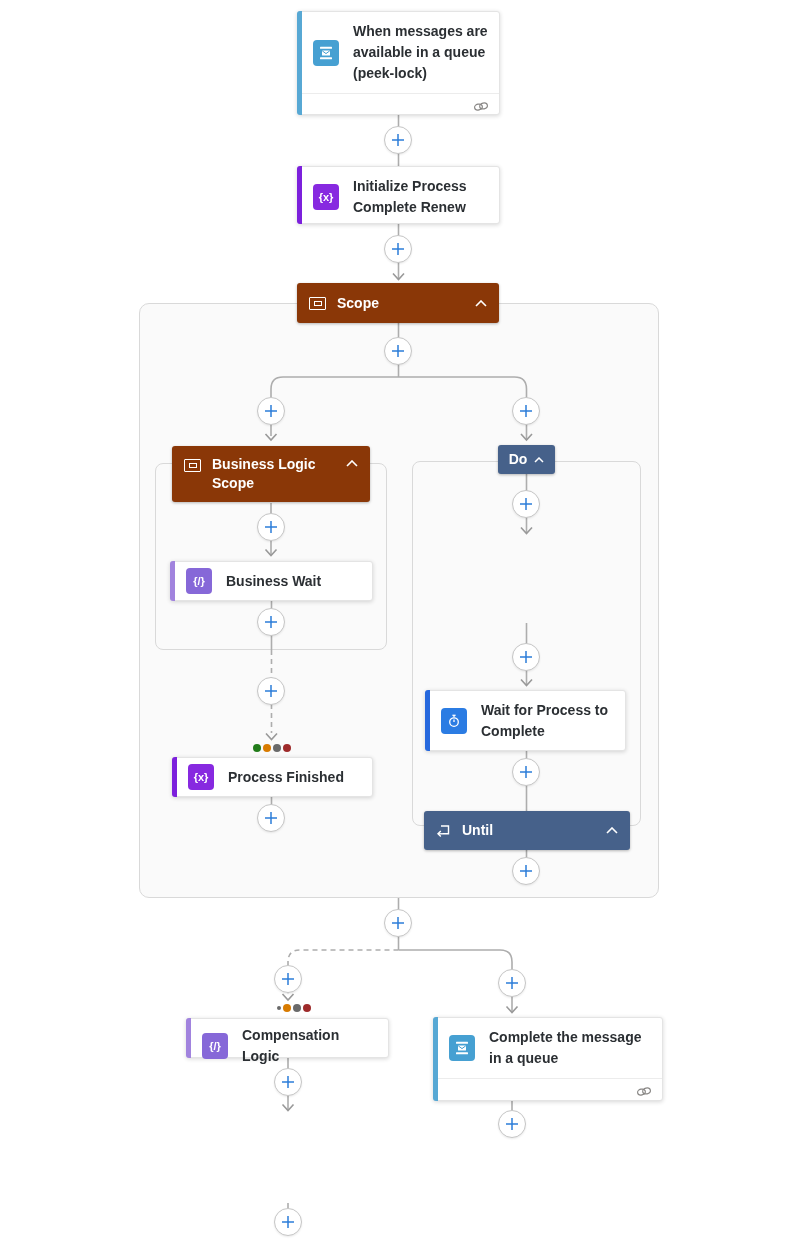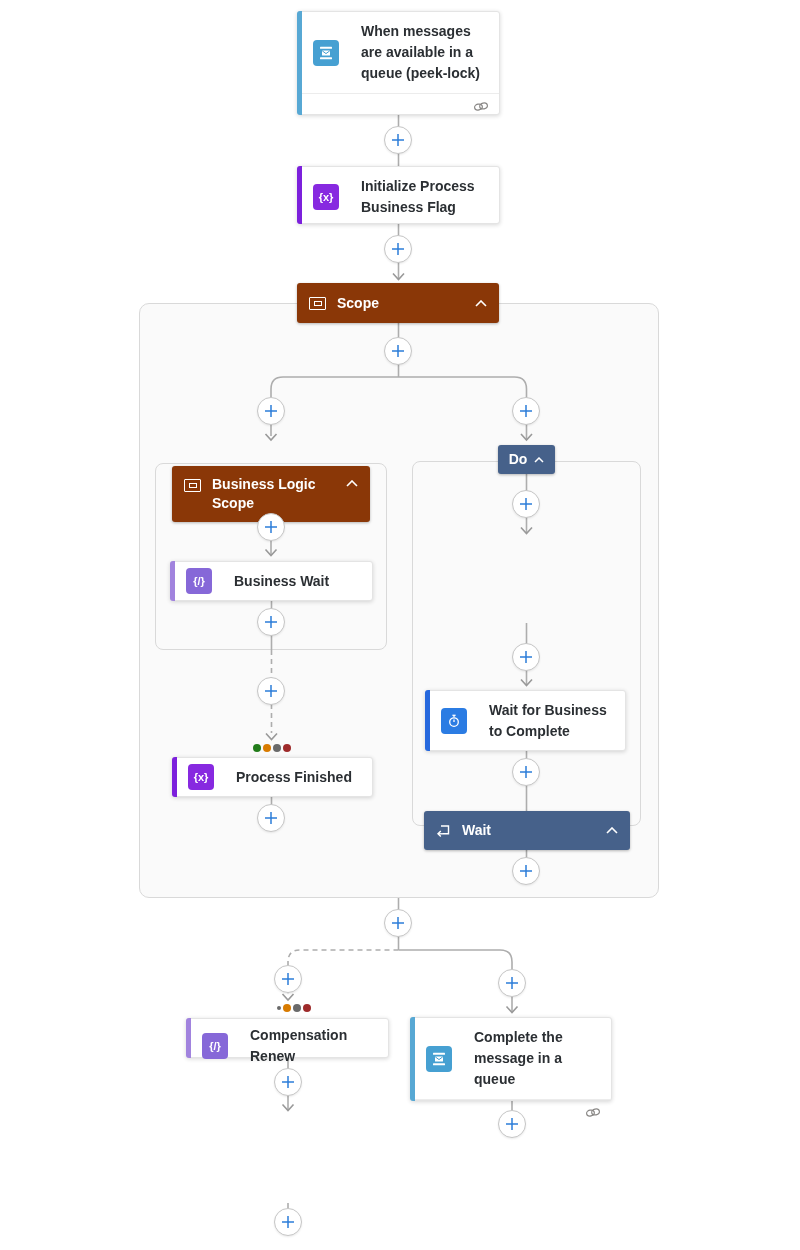--- a/index.html
+++ b/index.html
@@ -5,21 +5,21 @@
   html,body{margin:0;padding:0;background:#fff;}
   .canvas{position:relative;width:800px;height:1250px;background:#fff;overflow:hidden;
           font-family:"Liberation Sans",sans-serif;}
   .edges{position:absolute;left:0;top:0;z-index:2;}
   .panel{position:absolute;background:#fafafa;border:1px solid #d9d9d9;border-radius:10px;box-sizing:border-box;}
   .panel.inner{background:#fafafa;border-radius:8px;z-index:1;}
   .node{position:absolute;z-index:3;box-sizing:border-box;}
   .card{background:#fff;border:1px solid #e4e4e4;border-radius:3px;
         box-shadow:0 1px 4px rgba(0,0,0,.16);display:flex;flex-direction:column;}
   .accent{position:absolute;left:-1px;top:-1px;bottom:-1px;width:5px;border-radius:3px 0 0 3px;}
-  .card-main{display:flex;gap:22px;padding:9px 10px 9px 15px;align-items:center;flex:1;}
+  .card-main{display:flex;gap:14px;padding:9px 10px 9px 15px;align-items:center;flex:1;}
   .icon{width:26px;height:26px;border-radius:4px;flex:none;display:flex;align-items:center;justify-content:center;color:#fff;}
   .glyph-text{font-size:11px;font-weight:600;color:#fff;}
   .title{font-size:14px;font-weight:600;color:#2b2f33;line-height:21px;}
   .card-footer{border-top:1px solid #ececec;height:25px;flex:none;display:flex;align-items:center;justify-content:flex-end;padding-right:10px;}
   .chain{transform:rotate(-12deg);display:flex;}
   .hdr{display:flex;align-items:center;gap:11px;padding:0 12px;border-radius:3px;
        box-shadow:0 1px 3px rgba(0,0,0,.28);color:#fff;}
   .hdr-label{font-size:14px;font-weight:600;color:#fff;line-height:19px;}
   .hdr .chev{margin-left:auto;display:flex;}
   .hdr.tall{align-items:flex-start;padding-top:9px;}
@@ -104,37 +104,37 @@
       </span>
     </div>
   </div>
 
   <div class="node card" style="left:297px;top:166px;width:203px;height:58px">
     <span class="accent" style="background: rgb(124, 32, 220);"></span>
     <div class="card-main">
       <span class="icon" style="background: rgb(135, 41, 224);">
           <span class="glyph-text">{x}</span>
         </span>
-      <span class="title">Initialize Process Business Flag</span>
+      <span class="title">Initialize Process Complete Renew</span>
     </div>
   </div>
 
   <div class="node hdr" style="left: 297px; top: 283px; width: 202px; height: 40px; background: rgb(138, 55, 7);">
     <span class="scope-glyph">
         <span></span>
       </span>
     <span class="hdr-label">Scope</span>
     <span class="chev">
       <svg width="12" height="7" viewBox="0 0 12 7">
           <polyline points="1,6 6,1 11,6" stroke="#fff" stroke-width="1.6" fill="none"></polyline>
         </svg>
     </span>
   </div>
 
-  <div class="node hdr tall" style="left: 172px; top: 446px; width: 198px; height: 56px; background: rgb(138, 55, 7); margin-top: 20px;">
+  <div class="node hdr tall" style="left: 172px; top: 446px; width: 198px; height: 56px; background: rgb(138, 55, 7);">
     <span class="scope-glyph">
         <span></span>
       </span>
     <span class="hdr-label" style="max-width:116px">Business Logic Scope</span>
     <span class="chev">
       <svg width="12" height="7" viewBox="0 0 12 7">
           <polyline points="1,6 6,1 11,6" stroke="#fff" stroke-width="1.6" fill="none"></polyline>
         </svg>
     </span>
   </div>
@@ -180,59 +180,59 @@
     <span class="accent" style="background: rgb(38, 104, 221);"></span>
     <div class="card-main">
       <span class="icon" style="background: rgb(43, 124, 227);">
         <svg width="14" height="14" viewBox="0 0 14 14">
           <line x1="5.4" y1="1.3" x2="8.6" y2="1.3" stroke="#fff" stroke-width="1.3"></line>
           <line x1="7" y1="1.3" x2="7" y2="3.2" stroke="#fff" stroke-width="1.3"></line>
           <circle cx="7" cy="8.1" r="4.3" stroke="#fff" stroke-width="1.3" fill="none"></circle>
           <line x1="7" y1="8.1" x2="7" y2="5.4" stroke="#fff" stroke-width="1.3"></line>
         </svg>
       </span>
-      <span class="title">Wait for Business to Complete</span>
+      <span class="title">Wait for Process to Complete</span>
     </div>
   </div>
 
   <div class="node hdr" style="left: 424px; top: 811px; width: 206px; height: 39px; background: rgb(70, 97, 138);">
     <span style="display:flex">
       <svg width="15" height="13" viewBox="0 0 15 13">
         <path d="M5,2 H12.5 V9.8 H7" fill="none" stroke="#fff" stroke-width="1.4"></path>
         <path d="M2.2,9.8 H7" fill="none" stroke="#fff" stroke-width="1.4"></path>
         <path d="M4.8,7 L2,9.8 L4.8,12.4" fill="none" stroke="#fff" stroke-width="1.4"></path>
       </svg>
     </span>
-    <span class="hdr-label">Wait</span>
+    <span class="hdr-label">Until</span>
     <span class="chev">
       <svg width="12" height="7" viewBox="0 0 12 7">
           <polyline points="1,6 6,1 11,6" stroke="#fff" stroke-width="1.6" fill="none"></polyline>
         </svg>
     </span>
   </div>
 
   <div class="dots" style="left:294px;top:1008px" id="dots-2">
       <span class="dot small" style="background: rgb(106, 106, 106);"></span>
       <span class="dot" style="background: rgb(216, 123, 1);"></span>
       <span class="dot" style="background: rgb(106, 106, 106);"></span>
       <span class="dot" style="background: rgb(158, 43, 43);"></span>
     </div>
 
   <div class="node card" style="left:186px;top:1018px;width:203px;height:40px">
     <span class="accent" style="background: rgb(161, 131, 222);"></span>
     <div class="card-main" style="padding-top:6px;padding-bottom:6px;">
       <span class="icon" style="background: rgb(134, 104, 216);">
           <span class="glyph-text">{/}</span>
         </span>
-      <span class="title">Compensation Renew</span>
-    </div>
-  </div>
-
-
-  <div class="node card" style="left:410px;top:1017px;width:202px;height:84px">
+      <span class="title">Compensation Logic</span>
+    </div>
+  </div>
+
+
+  <div class="node card" style="left:433px;top:1017px;width:230px;height:84px">
     <span class="accent" style="background: rgb(87, 168, 212);"></span>
     <div class="card-main">
       <span class="icon" style="background: rgb(70, 160, 210);">
         <svg width="14" height="14" viewBox="0 0 14 14">
           <rect x="1" y="0.8" width="12" height="2" rx="0.5" fill="#fff"></rect>
           <rect x="1" y="11.2" width="12" height="2" rx="0.5" fill="#fff"></rect>
           <rect x="3" y="4.4" width="8" height="5.2" rx="0.6" fill="#fff"></rect>
           <path d="M3.3,4.9 L7,7.6 L10.7,4.9" stroke="#46a0d2" stroke-width="1" fill="none"></path>
         </svg>
       </span>

